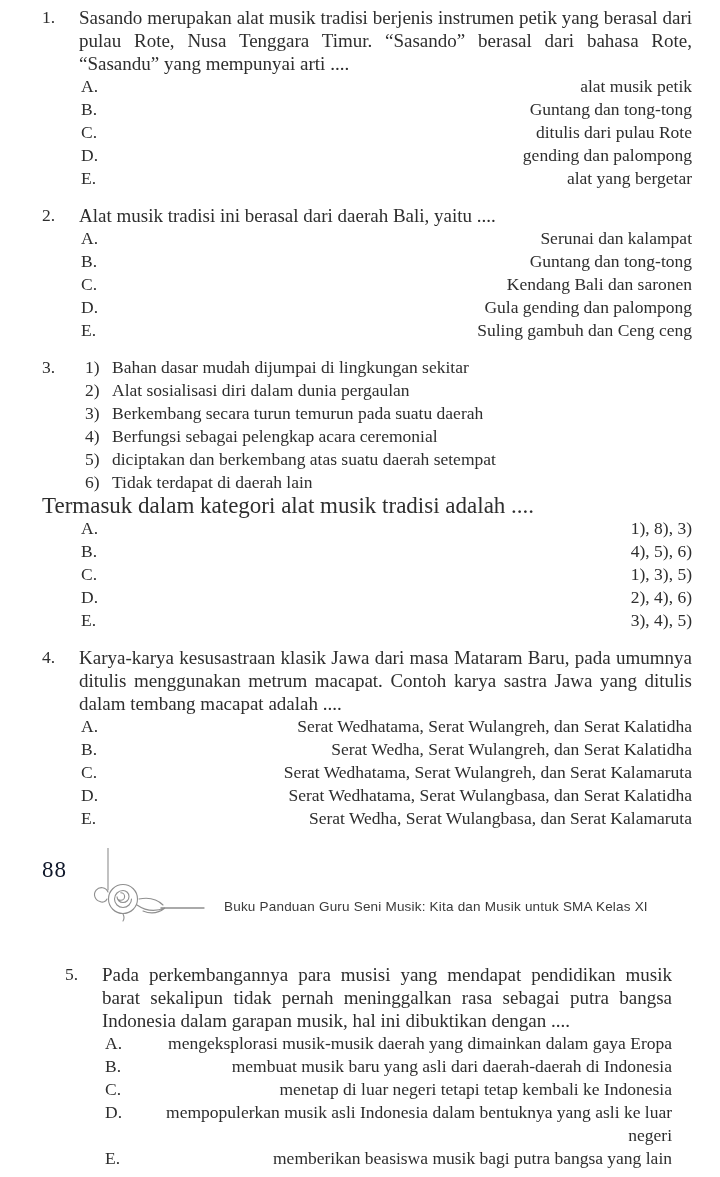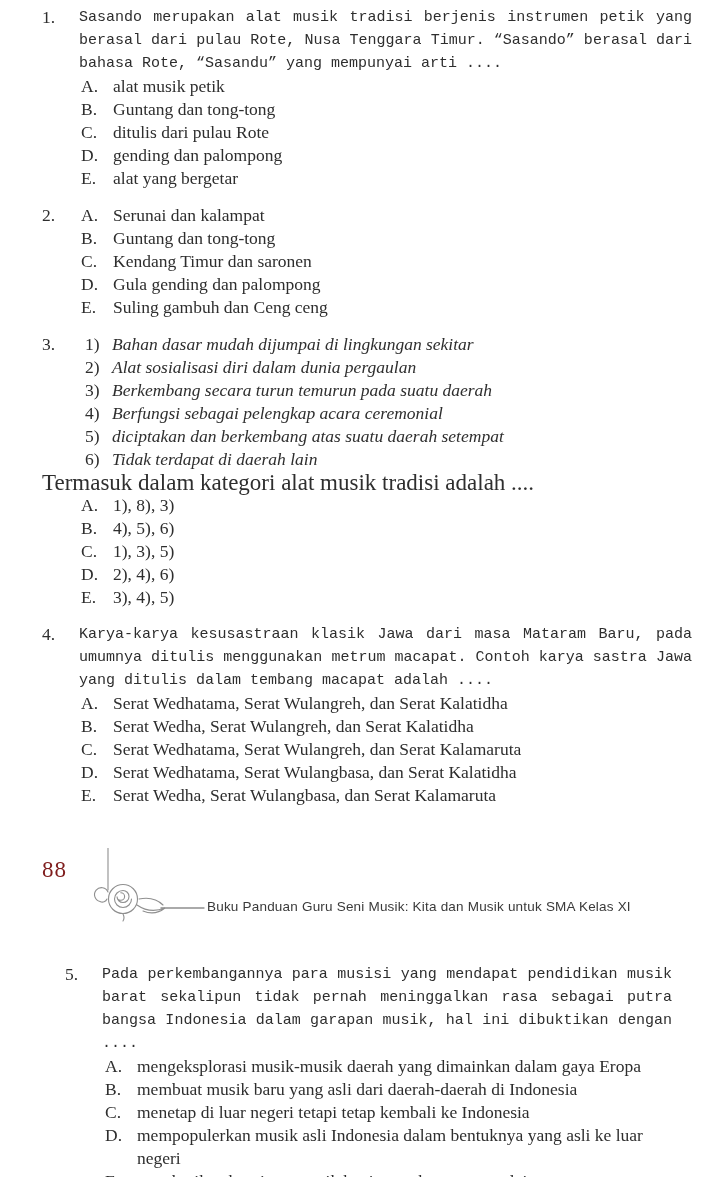--- a/index.html
+++ b/index.html
@@ -18,48 +18,48 @@
   .bottom-section {
     position:absolute; top:963px; left:65px; width:607px;
   }
 
   .question { display:flex; margin-bottom:14px; }
   .qnum {
     flex:0 0 37px; font-size:17.5px; line-height:23px;
   }
   .qbody { flex:1; min-width:0; }
   .qtext {
-    font-size:15px; line-height:23px; text-align:justify;font-family:Liberation Mono, monospace;
+    font-size:19px; line-height:23px; text-align:justify;
   }
   .opt { display:flex; font-size:17.5px; line-height:23px; }
   .opt .letter { flex:0 0 34px; padding-left:2px; }
-  .opt .otext { flex:1; min-width:0; }
+  .opt .otext { flex:1; min-width:0;text-align:right; }
 
   .items .item { display:flex; font-size:17.5px; line-height:23px; }
   .item .inum { flex:0 0 33px; padding-left:6px; }
-  .item .itext { flex:1; min-width:0;font-style:italic; }
+  .item .itext { flex:1; min-width:0; }
 
   .closing {
     margin-left:-37px;
     font-size:23px; line-height:23px;
   }
 
   .bottom-section .opt .letter { flex:0 0 35px; padding-left:3px; }
 
   
   .page-number {
     position:absolute; left:42px; top:857px;
-    font-size:23px; line-height:26px; color:#7f1d1d;
+    font-size:23px; line-height:26px; color:#0f172a;
     letter-spacing:1px;
   }
   .flourish {
     position:absolute; left:82px; top:848px;
   }
   .book-title {
-    position:absolute; left:207px; top:898px;
+    position:absolute; left:224px; top:898px;
     font-family:"Liberation Sans","DejaVu Sans",sans-serif;
     font-size:13.5px; line-height:17px; color:#3a3a3a;
     letter-spacing:0.2px;
   }
 </style>
 </head>
 <body>
 
 <div class="top-section">
 
@@ -86,31 +86,32 @@
       <div class="opt">
         <span class="letter">E.</span>
         <span class="otext">alat yang bergetar</span>
       </div>
     </div>
   </div>
 
   <div class="question">
     <div class="qnum">2.</div>
     <div class="qbody">
+      <div class="qtext">Alat musik tradisi ini berasal dari daerah Bali, yaitu ....</div>
       <div class="opt">
         <span class="letter">A.</span>
         <span class="otext">Serunai dan kalampat</span>
       </div>
       <div class="opt">
         <span class="letter">B.</span>
         <span class="otext">Guntang dan tong-tong</span>
       </div>
       <div class="opt">
         <span class="letter">C.</span>
-        <span class="otext">Kendang Timur dan saronen</span>
+        <span class="otext">Kendang Bali dan saronen</span>
       </div>
       <div class="opt">
         <span class="letter">D.</span>
         <span class="otext">Gula gending dan palompong</span>
       </div>
       <div class="opt">
         <span class="letter">E.</span>
         <span class="otext">Suling gambuh dan Ceng ceng</span>
       </div>
     </div>

